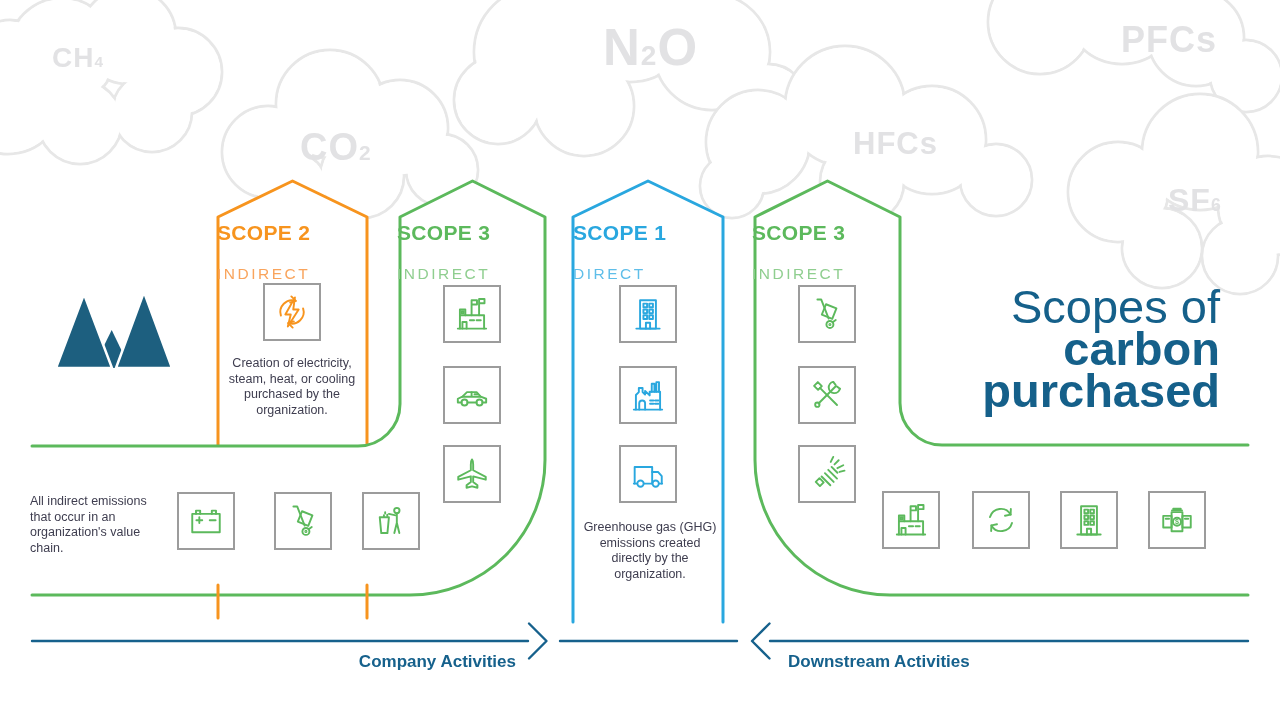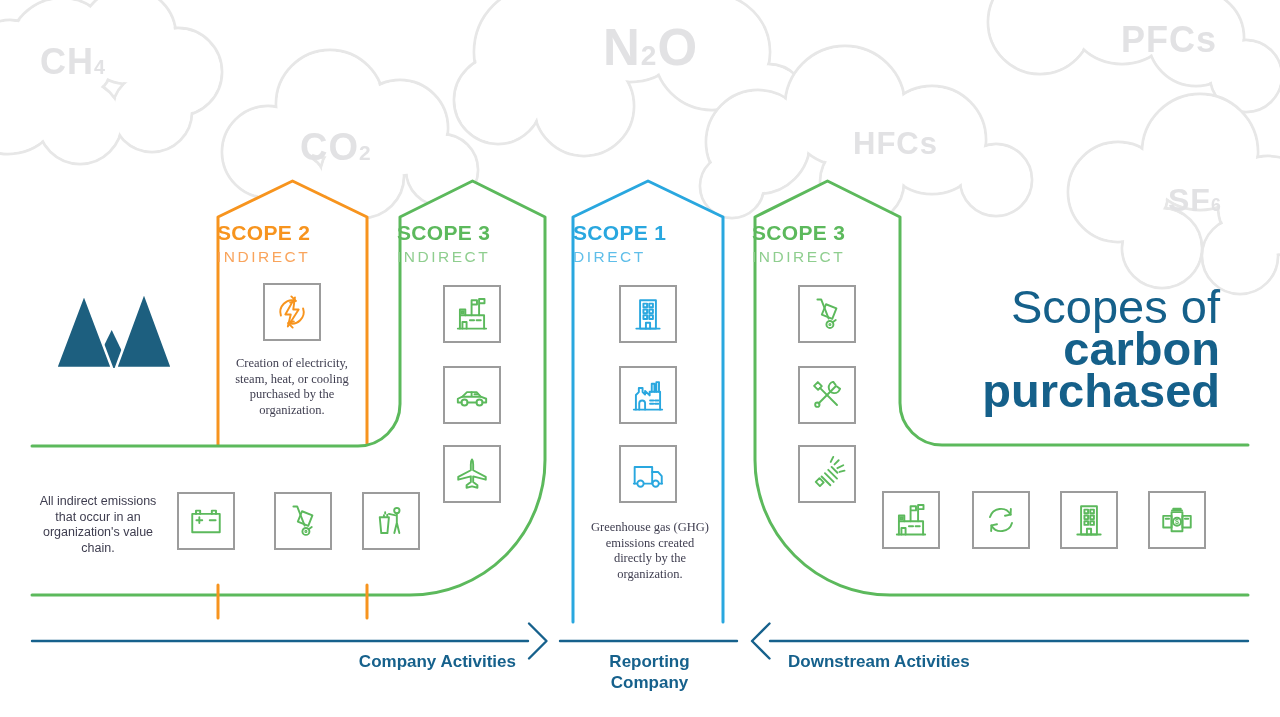--- a/index.html
+++ b/index.html
@@ -9,26 +9,26 @@
   #bg path{fill:none;stroke-width:3;stroke-linecap:round;stroke-linejoin:round;}
   #bg path.fill-w{fill:#fff;}
   #bg path.arrow{stroke-width:2.4;}
   .so{stroke:var(--orange);} .sg{stroke:var(--green);} .sb{stroke:var(--blue);} .st{stroke:var(--teal);}
 
   .gas{position:absolute;font-weight:700;color:var(--cloud_text);line-height:1;letter-spacing:1px;}
   .gas .sub{font-size:.55em;}
 
   .col-head{position:absolute;top:221px;width:150px;text-align:left;}
   .scope-title{font-size:21px;font-weight:700;letter-spacing:.3px;}
-  .scope-sub{font-size:15.5px;font-weight:400;letter-spacing:2.5px;margin-top:3px;}
+  .scope-sub{font-size:15.5px;font-weight:400;letter-spacing:2.5px;margin-top:20px;}
 
   .desc{position:absolute;font-size:12.5px;line-height:15.5px;font-weight:500;
-        color:var(--dark);text-align:center;white-space:pre-line;font-family:Liberation Serif, serif;}
+        color:var(--dark);text-align:center;white-space:pre-line;}
   .side-text{position:absolute;font-size:12.5px;line-height:15.5px;font-weight:500;
-        color:var(--dark);text-align:center;white-space:pre-line;}
+        color:var(--dark);text-align:left;white-space:pre-line;}
 
   .icon-box{position:absolute;width:58px;height:58px;box-sizing:border-box;background:#fff;
         border:2.6px solid var(--box_border);display:flex;align-items:center;justify-content:center;}
   .icon-box svg{width:40px;height:40px;fill:none;stroke-width:2.3;stroke-linecap:round;stroke-linejoin:round;}
   .icon-box svg *{stroke:currentColor;}
   .icon-box svg text{fill:currentColor;stroke:none;font-weight:700;font-family:"Liberation Sans",sans-serif;}
 
   .tint-o{color:var(--orange);} .tint-ol{color:var(--orange_light);}
   .tint-g{color:var(--green);} .tint-gl{color:var(--green_light);}
   .tint-b{color:var(--blue);} .tint-bl{color:var(--blue_light);}
@@ -151,21 +151,21 @@
 
     <path class="so" d="M218 585 V618 M367 585 V618"></path>
 
     <path class="st arrow" d="M32 641 H528"></path>
     <path class="st arrow" d="M529 623.5 L546.5 641 L529 658.5"></path>
     <path class="st arrow" d="M560 641 H737"></path>
     <path class="st arrow" d="M769.5 623.5 L752 641 L769.5 658.5"></path>
     <path class="st arrow" d="M770 641 H1248"></path>
   </svg>
 
-  <div class="gas" style="left:40px;top:44px;font-size:36px;">
+  <div class="gas" style="left:52px;top:44px;font-size:28px;">
     <span>CH</span><span class="sub">4</span><span></span>
   </div>
   <div class="gas" style="left:300px;top:128px;font-size:38px;">
     <span>CO</span><span class="sub">2</span><span></span>
   </div>
   <div class="gas" style="left:603px;top:22px;font-size:51px;">
     <span>N</span><span class="sub">2</span><span>O</span>
   </div>
   <div class="gas" style="left:853px;top:128px;font-size:31px;">
     <span>HFCs</span><span class="sub"></span><span></span>
@@ -379,17 +379,15 @@
       </svg>
     </div>
 
   <div class="title-block">
     <div class="t1">Scopes of</div>
     <div class="t2">carbon</div>
     <div class="t3">purchased</div>
   </div>
 
   <div class="f-label" id="f-up">Company Activities</div>
-  <div class="f-label" id="f-rep">Reporting
-Company</div>
   <div class="f-label" id="f-down">Downstream Activities</div>
 
 </div>
 
 </body></html>

